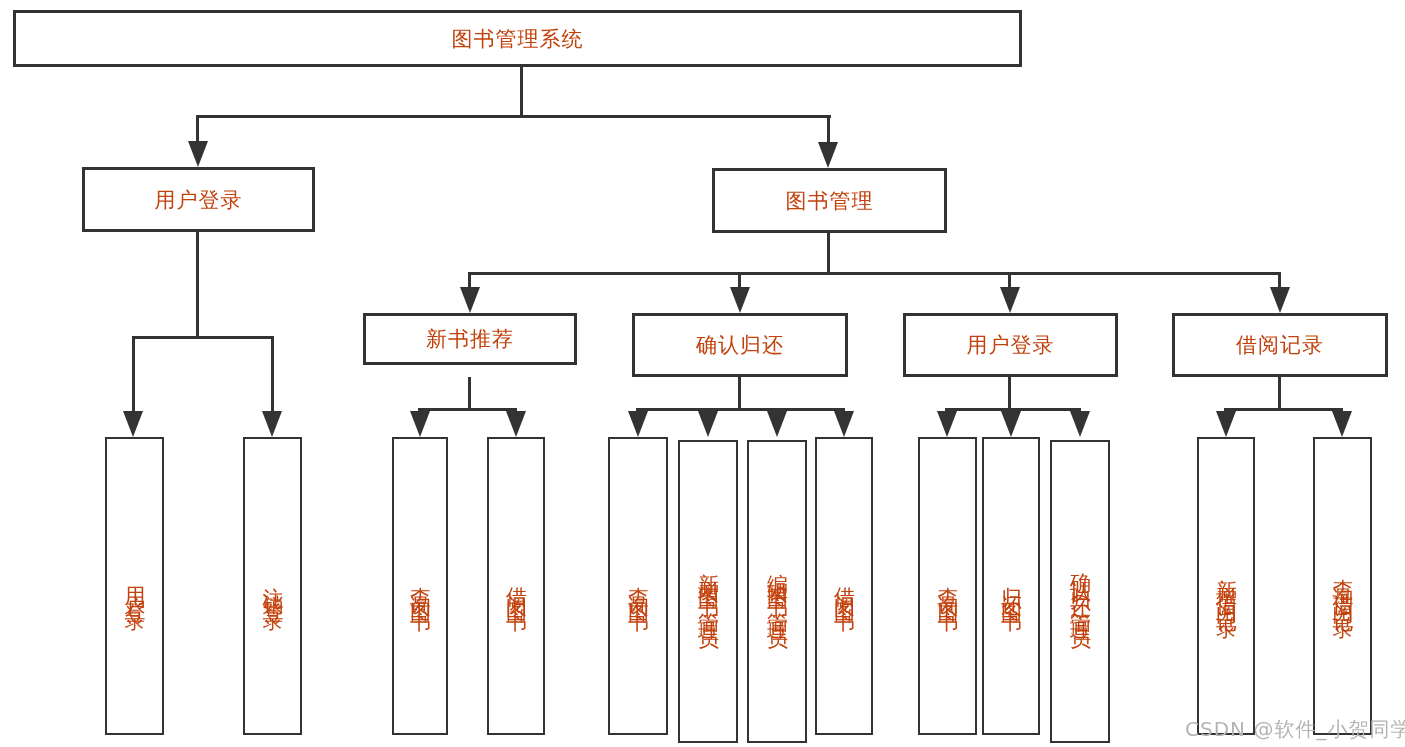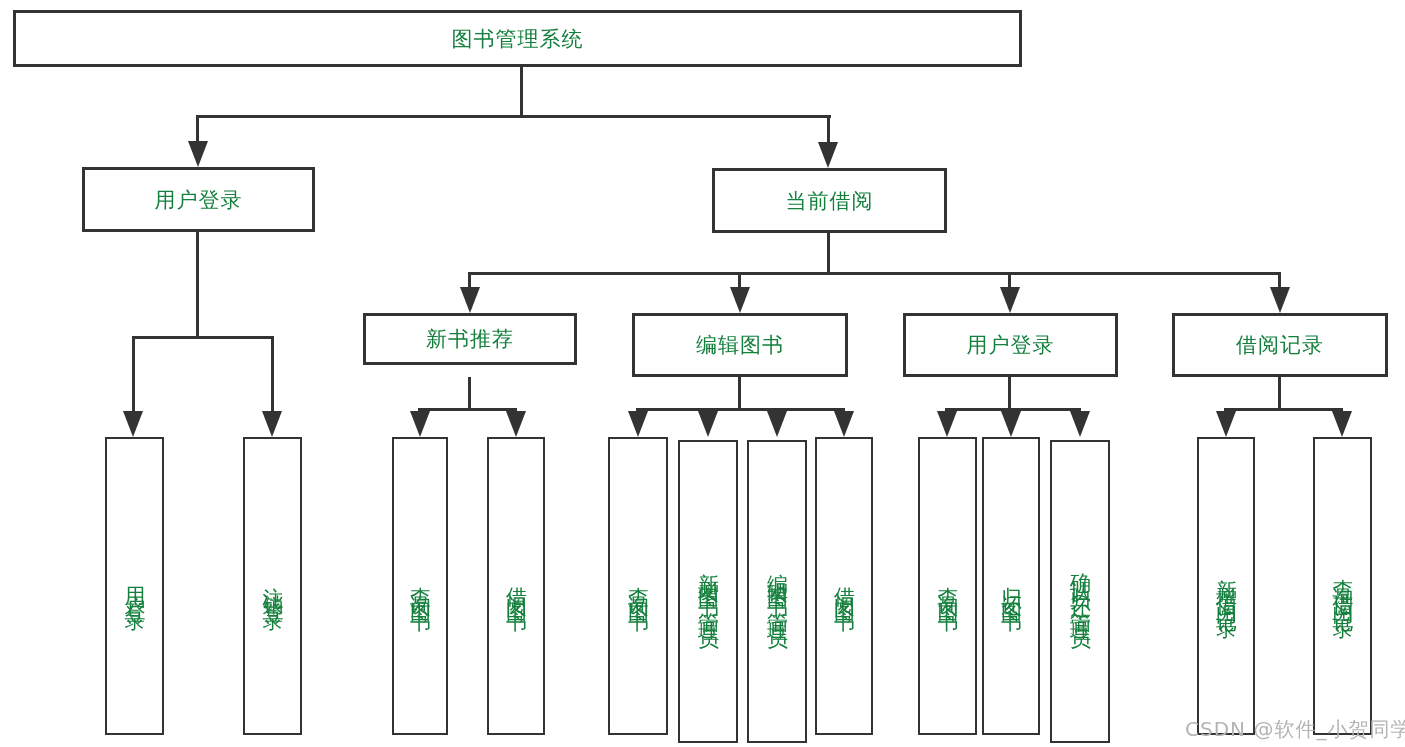--- a/index.html
+++ b/index.html
@@ -3,21 +3,21 @@
 <meta charset="utf-8">
 <style>
   html,body{margin:0;padding:0;background:#fff;}
   #canvas{
     position:relative;width:1405px;height:747px;background:#ffffff;overflow:hidden;
     font-family:"DejaVu Sans","Liberation Sans",sans-serif;
   }
   .node{
     position:absolute;box-sizing:border-box;border:3px solid #333333;background:#ffffff;
     display:flex;align-items:center;justify-content:center;
-    font-size:21px;color:#15803d;letter-spacing:1px;white-space:nowrap;
+    font-size:21px;color:#c2410c;letter-spacing:1px;white-space:nowrap;
   }
   .leaf{
     border-width:2px;
     writing-mode:vertical-rl;text-orientation:mixed;
     letter-spacing:8px;line-height:1;white-space:normal;
   }
   .vl{position:absolute;width:3px;background:#333333;}
   .hl{position:absolute;height:3px;background:#333333;}
   .ah{position:absolute;width:0;height:0;
       border-left:10px solid transparent;border-right:10px solid transparent;
@@ -87,25 +87,25 @@
   <i class="hl" style="left:1225px;top:408px;width:118px"></i>
   <i class="vl" style="left:1224px;top:408px;height:8px"></i>
   <i class="ah" style="left:1216px;top:411px"></i>
   <i class="vl" style="left:1340px;top:408px;height:8px"></i>
   <i class="ah" style="left:1332px;top:411px"></i>
 
   <div class="node" style="left:13px;top:10px;width:1009px;height:57px">图书管理系统</div>
 
   <div class="node" style="left:82px;top:167px;width:233px;height:65px">用户登录</div>
 
-  <div class="node" style="left:712px;top:168px;width:235px;height:65px">当前借阅</div>
+  <div class="node" style="left:712px;top:168px;width:235px;height:65px">图书管理</div>
 
   <div class="node" style="left:363px;top:313px;width:214px;height:52px">新书推荐</div>
 
-  <div class="node" style="left:632px;top:313px;width:216px;height:64px">编辑图书</div>
+  <div class="node" style="left:632px;top:313px;width:216px;height:64px">确认归还</div>
 
   <div class="node" style="left:903px;top:313px;width:215px;height:64px">用户登录</div>
 
   <div class="node" style="left:1172px;top:313px;width:216px;height:64px">借阅记录</div>
 
   <div class="node leaf" style="left:105px;top:437px;width:59px;height:298px">用户登录</div>
 
   <div class="node leaf" style="left:243px;top:437px;width:59px;height:298px">注销登录</div>
 
   <div class="node leaf" style="left:392px;top:437px;width:56px;height:298px">查询图书</div>

